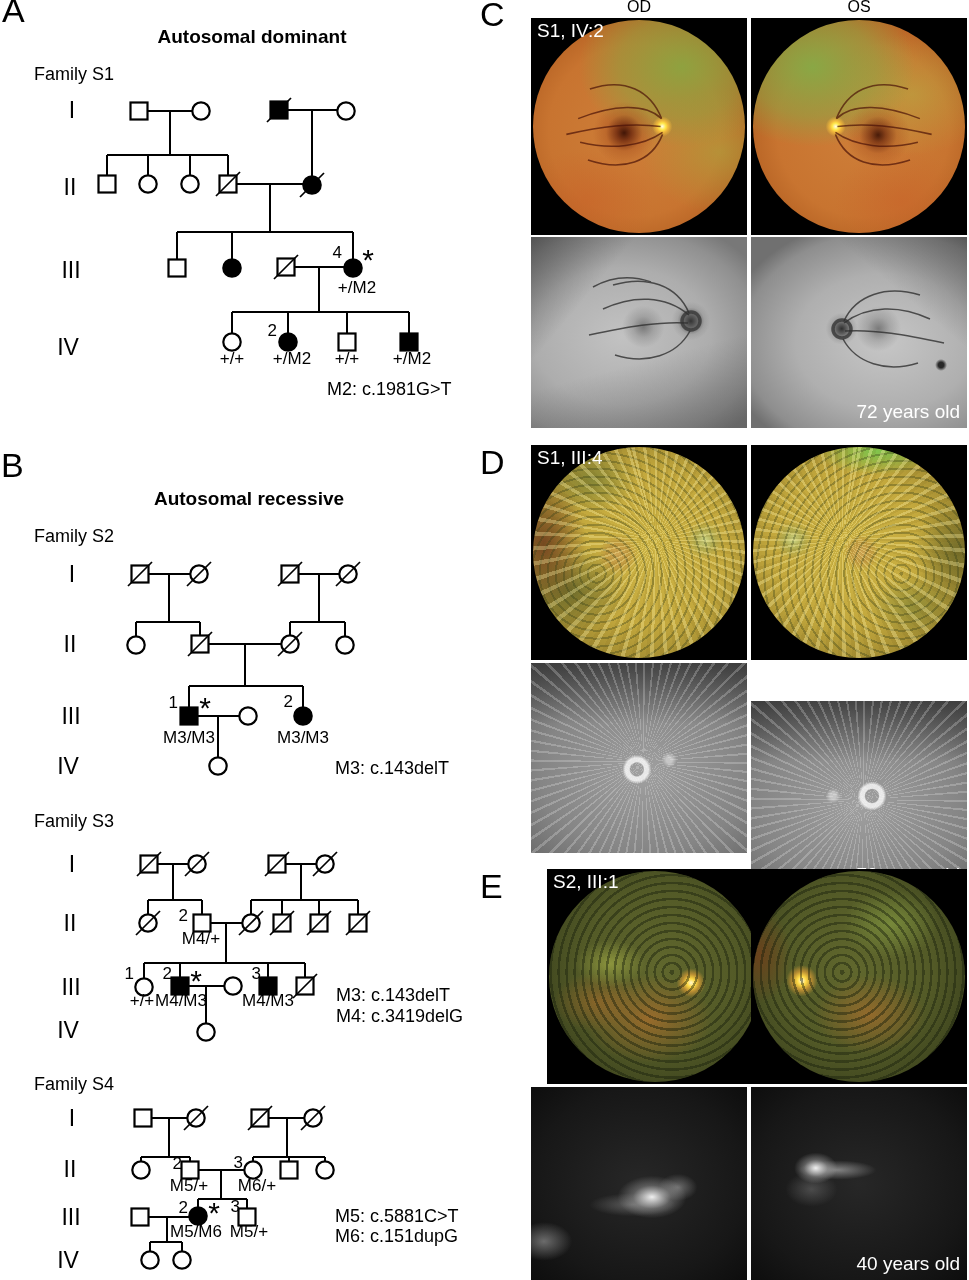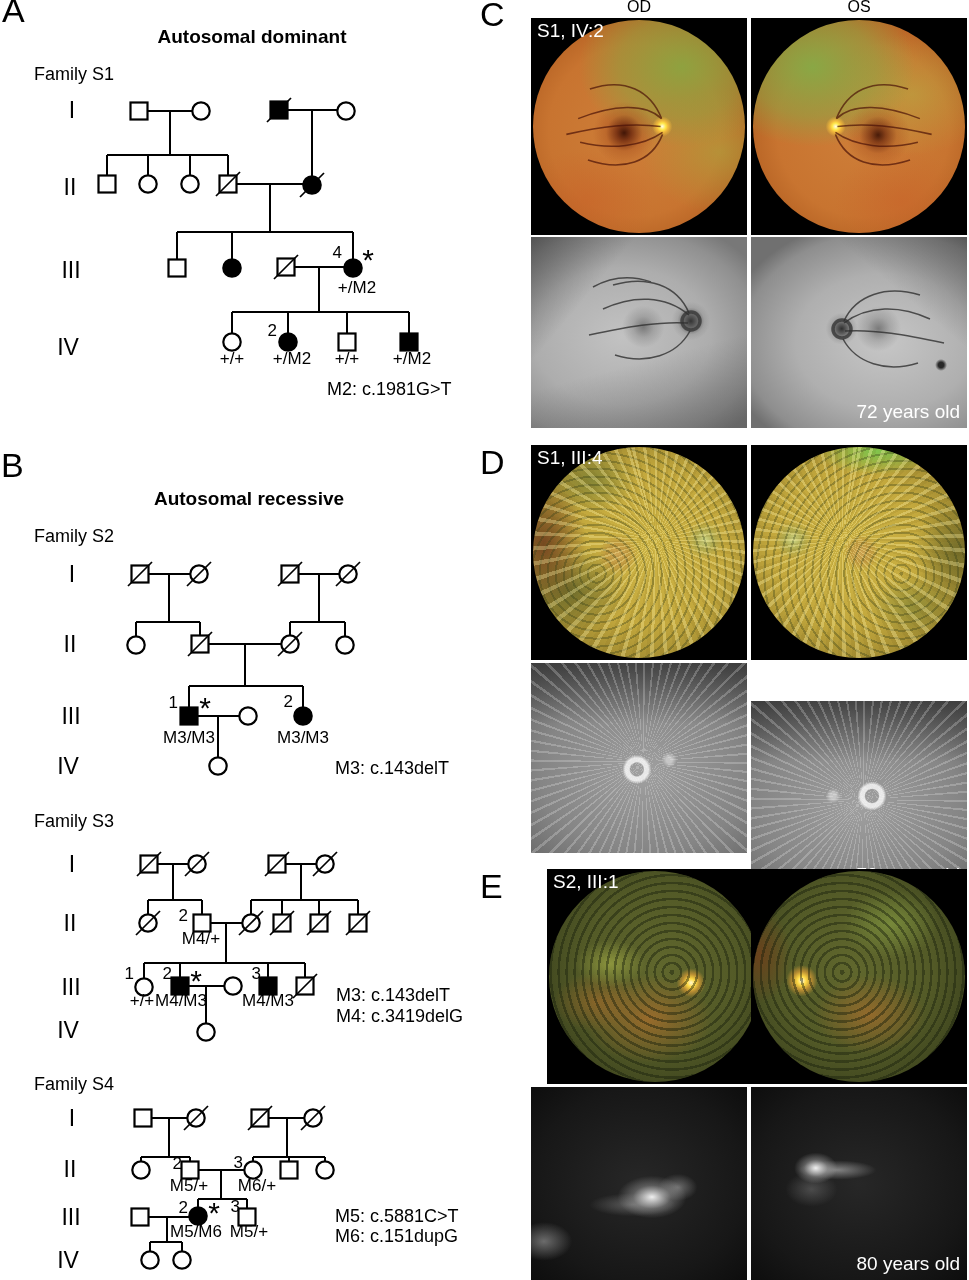--- a/index.html
+++ b/index.html
@@ -436,16 +436,16 @@
   <div class="ph" style="left:751px;top:869px;width:216px;height:215px;">
     <div class="cf base-e-os">
       <div class="tex tex-e-os"></div>
     </div>
   </div>
   <div class="ph" style="left:531px;top:1087px;width:216px;height:193px;">
     <div class="faf base-e-od-faf"></div>
   </div>
   <div class="ph" style="left:751px;top:1087px;width:216px;height:193px;">
     <div class="faf base-e-os-faf"></div>
-    <span class="age-label">80 years old</span>
+    <span class="age-label">40 years old</span>
   </div>
 
 </div>
 
 </body></html>

